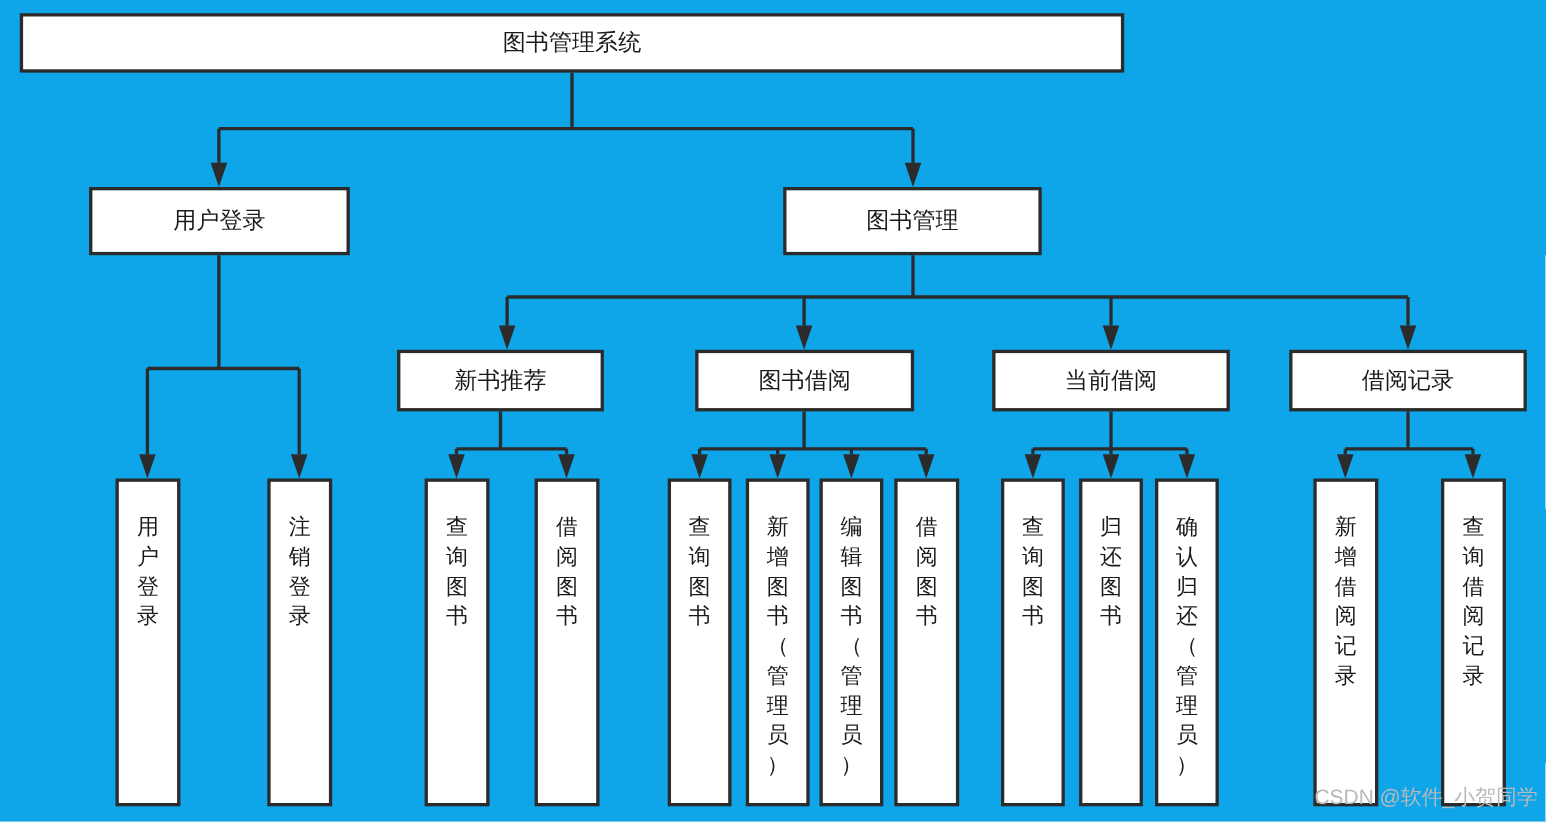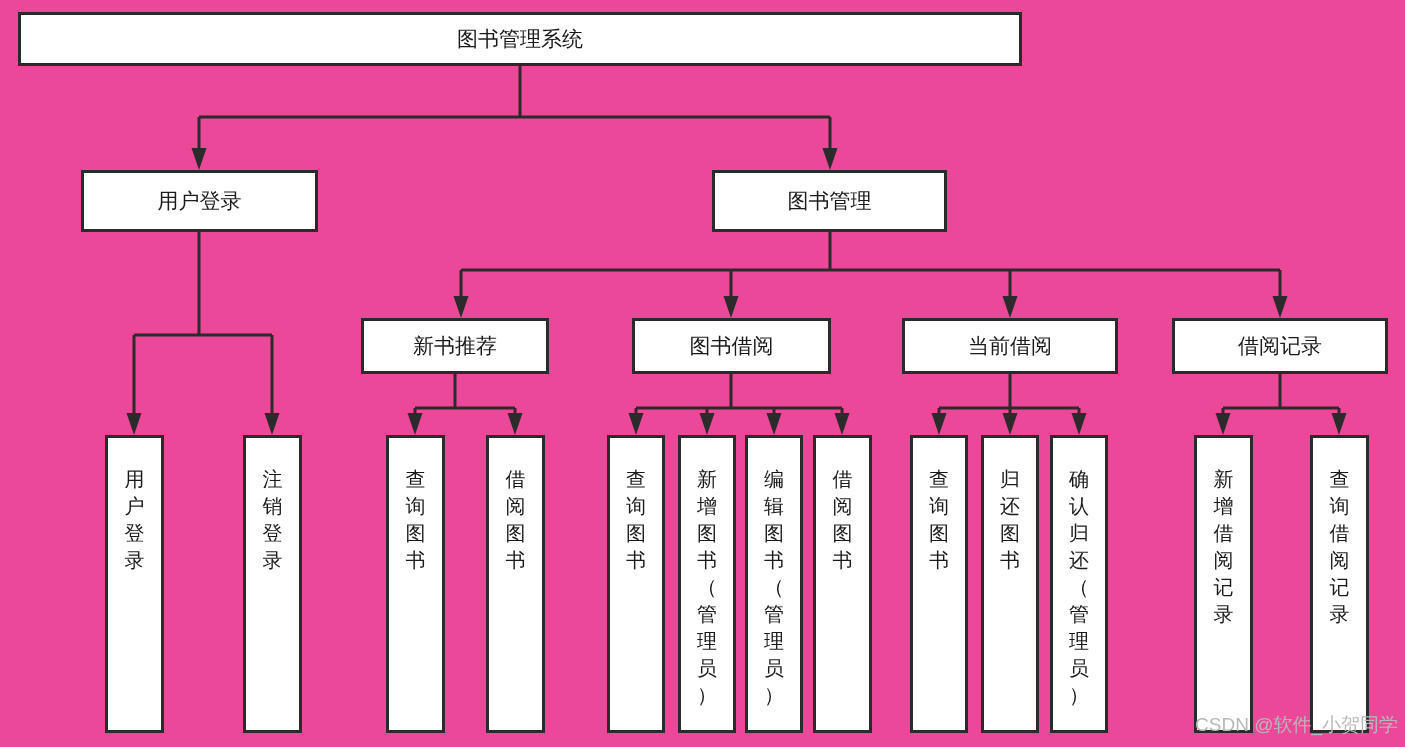--- a/index.html
+++ b/index.html
@@ -8,21 +8,21 @@
     padding: 0;
     background: #ffffff;
   }
   body {
     font-family: "Liberation Sans", "DejaVu Sans", sans-serif;
   }
   #diagram-root {
     position: relative;
     width: 1405px;
     height: 747px;
-    background: #ec4899;
+    background: #0ea5e9;
     overflow: hidden;
   }
   svg.diagram-canvas {
     position: absolute;
     left: 0;
     top: 0;
     width: 1405px;
     height: 747px;
     display: block;
   }

